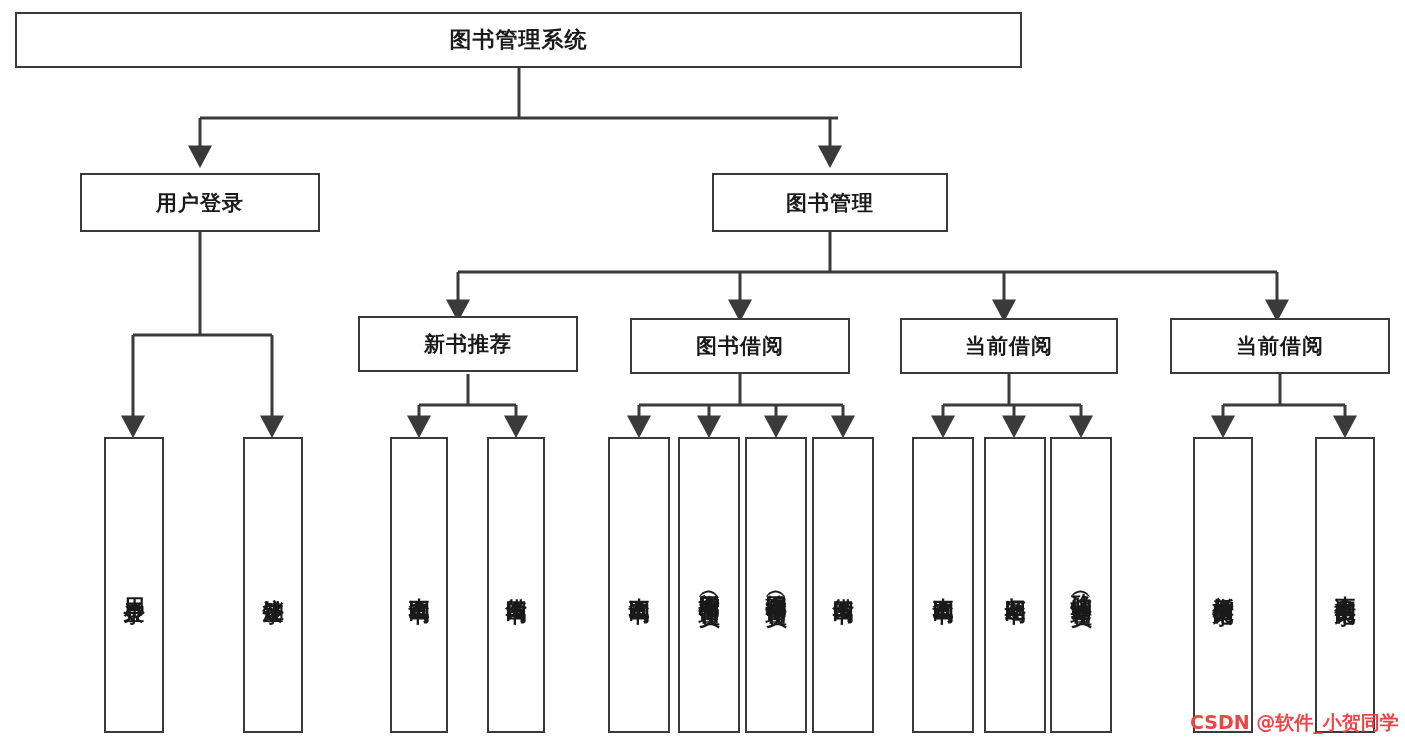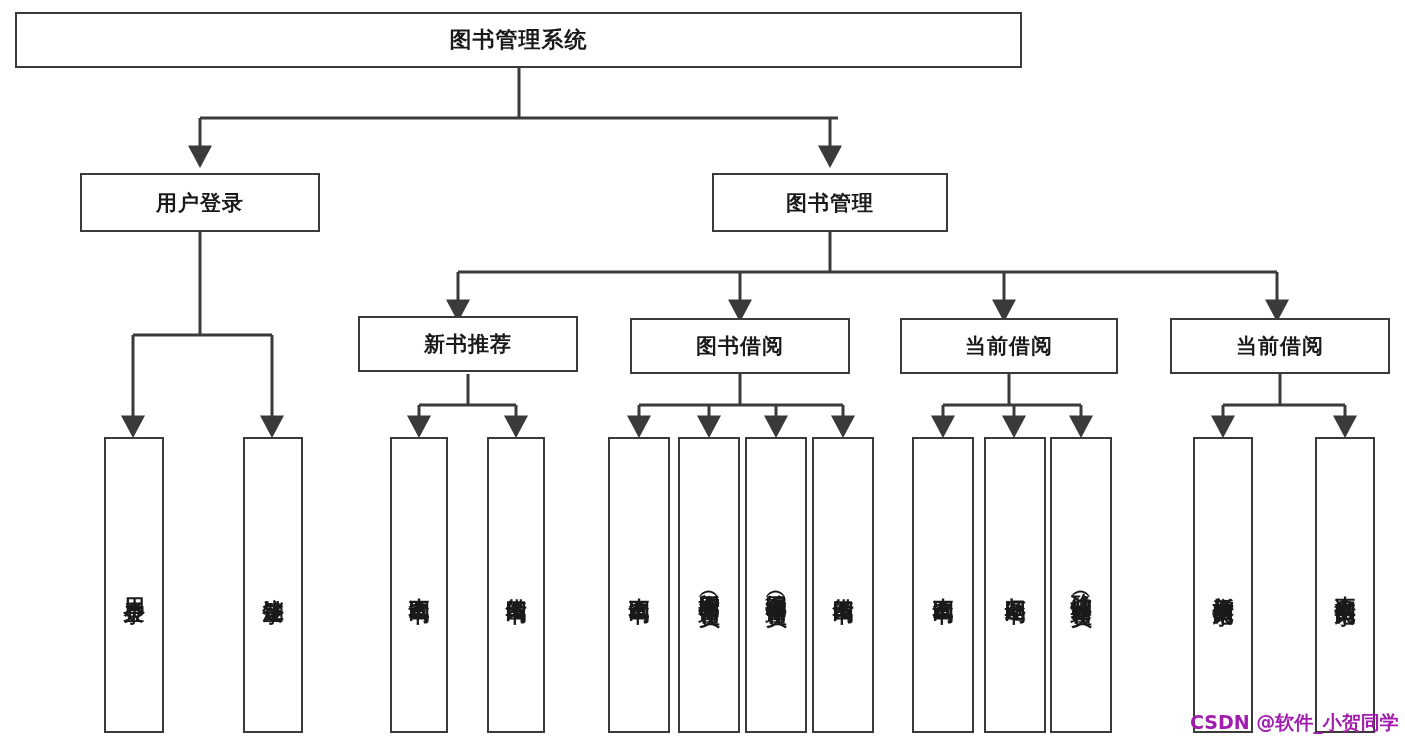--- a/index.html
+++ b/index.html
@@ -56,21 +56,21 @@
     left: 0;
     top: 0;
     width: 1405px;
     height: 747px;
     pointer-events: none;
   }
   
   .watermark {
     position: absolute;
     font-size: 19px;
-    color: #a21caf;
+    color: #ef4444;
     white-space: nowrap;
     font-family: "DejaVu Sans", "Liberation Sans", sans-serif;
   }
 </style>
 </head>
 <body>
 
 <div id="canvas">
 
   <svg class="conn-layer" viewBox="0 0 1405 747" xmlns="http://www.w3.org/2000/svg">

